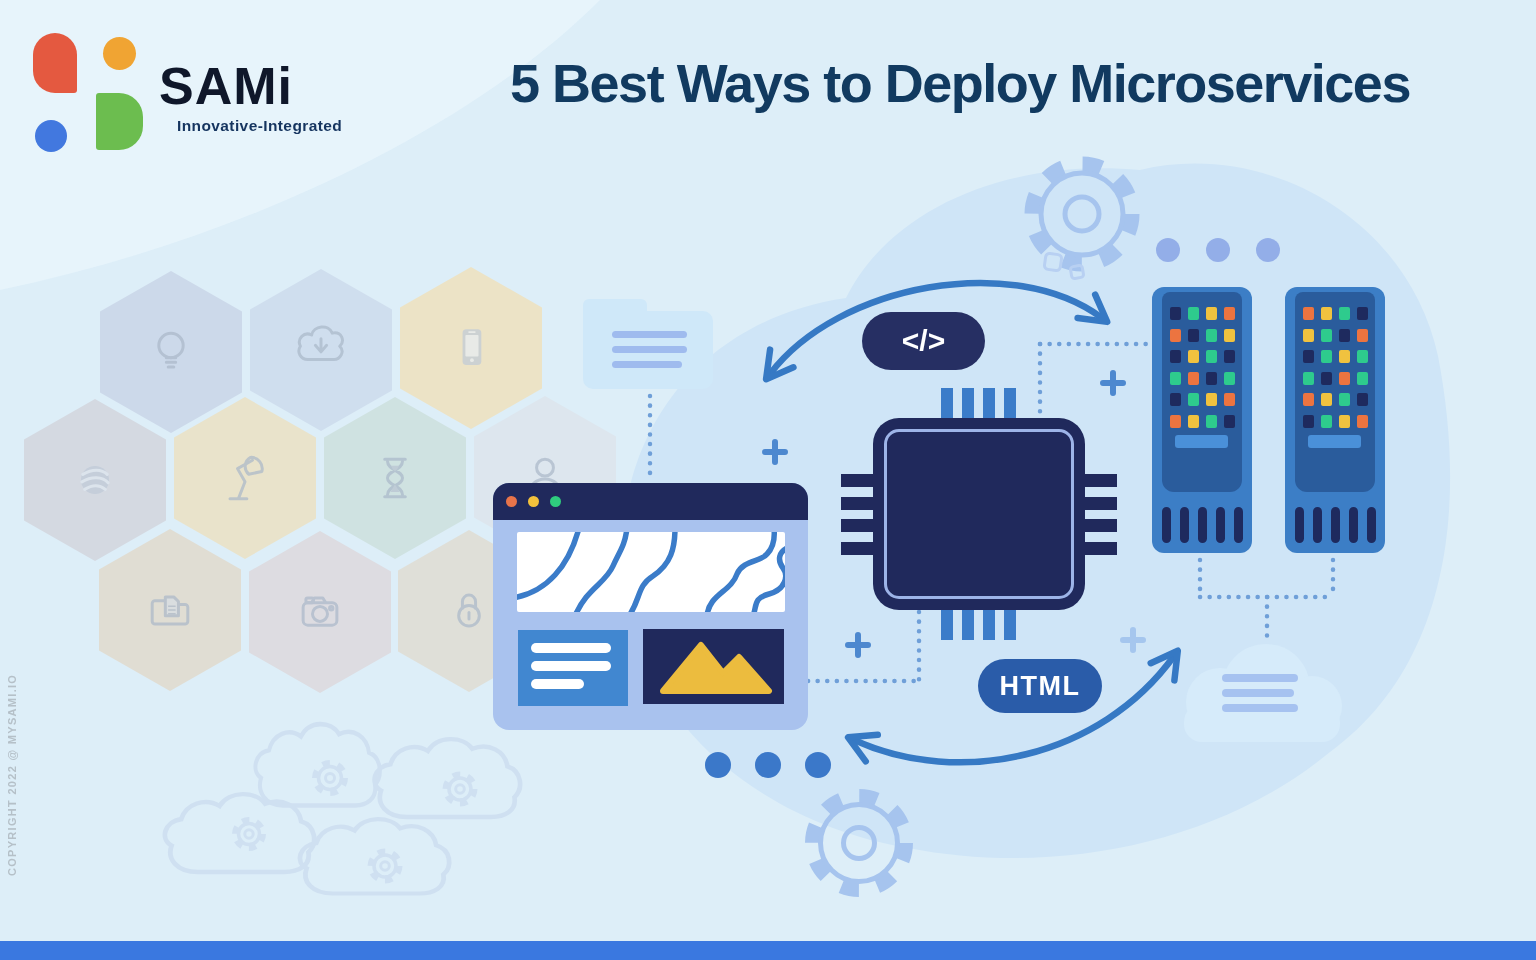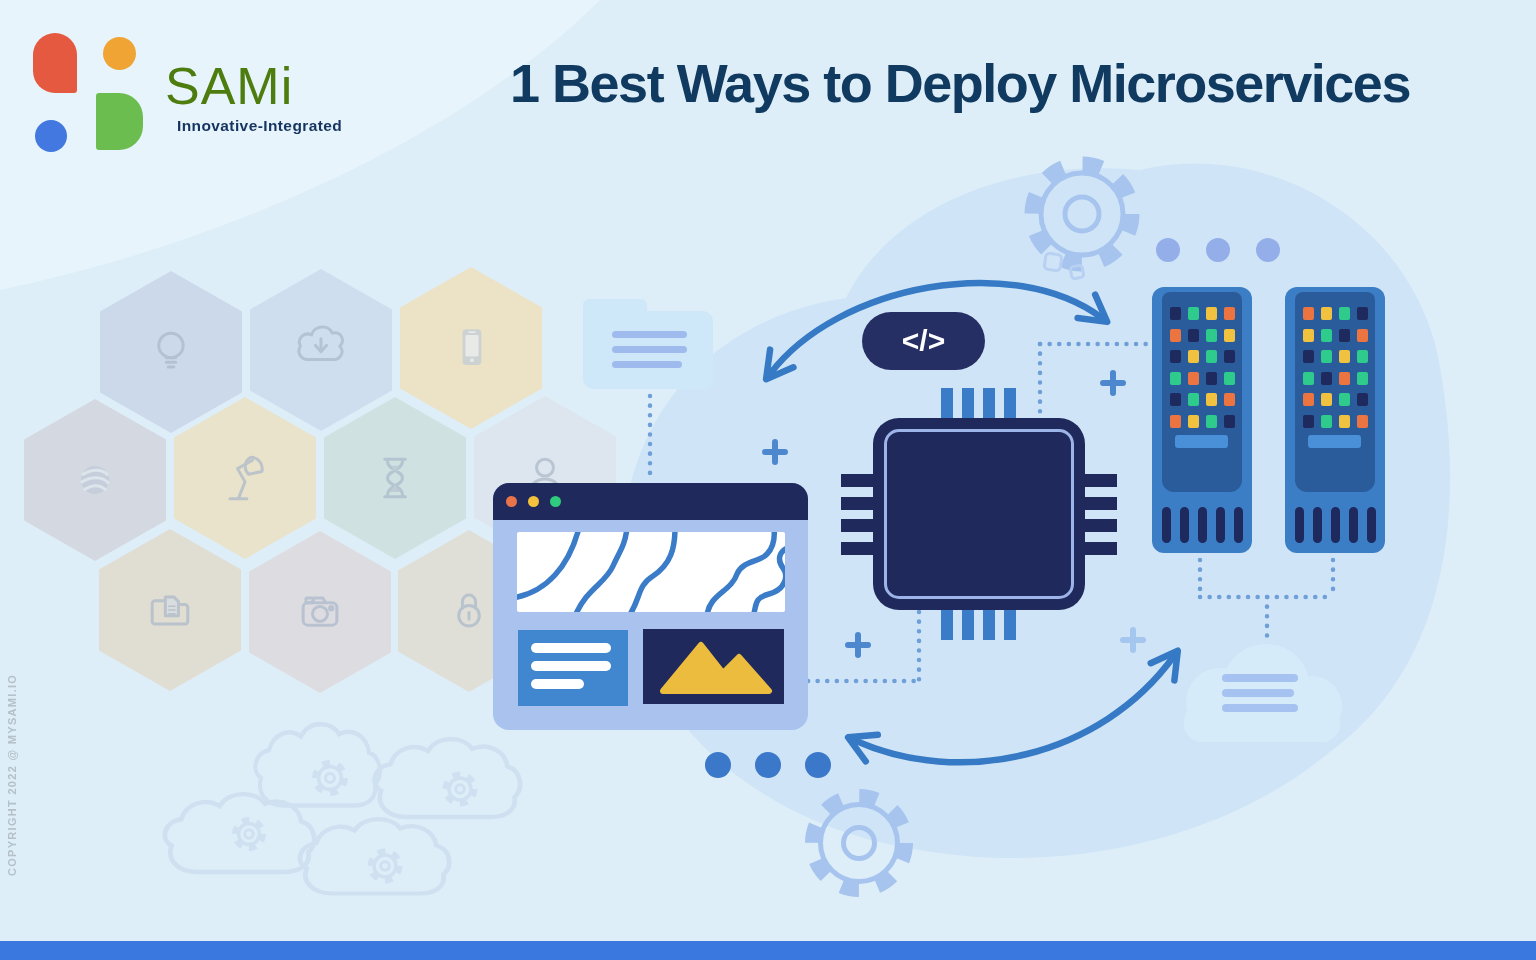--- a/index.html
+++ b/index.html
@@ -5,21 +5,21 @@
   html,body{margin:0;padding:0;}
   body{font-family:"Liberation Sans",sans-serif;}
   #canvas{position:relative;width:1536px;height:960px;overflow:hidden;background:#ddeef8;}
 
   
   .logo-mark{position:absolute;left:33px;top:33px;width:110px;height:120px;}
   .logo-red{position:absolute;left:0;top:0;width:44px;height:60px;background:#e45940;border-radius:22px 22px 3px 22px;}
   .logo-orange{position:absolute;left:70px;top:4px;width:33px;height:33px;background:#f0a433;border-radius:50%;}
   .logo-green{position:absolute;left:63px;top:60px;width:47px;height:57px;background:#6cbd4f;border-radius:3px 24px 24px 3px;}
   .logo-blue{position:absolute;left:2px;top:87px;width:32px;height:32px;background:#4278df;border-radius:50%;}
-  .brand{position:absolute;left:165px;top:56px;font-size:52px;font-weight:400;color:#4d7c0f;letter-spacing:1px;}
+  .brand{position:absolute;left:159px;top:56px;font-size:52px;font-weight:700;color:#0f172a;letter-spacing:1px;}
   .tagline{position:absolute;left:177px;top:117px;font-size:15.5px;font-weight:700;color:#15345f;letter-spacing:.4px;}
   .title{position:absolute;left:470px;top:52px;width:980px;text-align:center;font-size:54px;font-weight:700;color:#113a60;letter-spacing:-1.5px;}
 
   .copyright{position:absolute;left:6px;top:876px;width:232px;transform-origin:0 0;transform:rotate(-90deg);font-size:11px;letter-spacing:1.3px;color:#b5c0c8;font-weight:600;}
 
   
   .hex{position:absolute;width:142px;height:162px;clip-path:polygon(50% 0,100% 25%,100% 75%,50% 100%,0 75%,0 25%);}
   .hex .icon{position:absolute;left:50%;top:50%;transform:translate(-50%,-50%);width:60px;height:60px;opacity:.7;}
 
   
@@ -263,20 +263,23 @@
     <div class="image-panel">
       <svg width="141" height="75" viewBox="0 0 141 75">
         <path d="M20 62 L58 16 L80 44 L96 28 L126 62 Z" fill="#ecbc3e" stroke="#ecbc3e" stroke-width="6" stroke-linejoin="round"></path>
       </svg>
     </div>
   </div>
 
   <div class="pill code-badge">
     <span>&lt;/&gt;</span>
   </div>
+  <div class="pill html-badge">
+    <span>HTML</span>
+  </div>
 
   <div class="chip">
     <span class="pin v" style="left:100px;top:0;"></span>
     <span class="pin v" style="left:121px;top:0;"></span>
     <span class="pin v" style="left:142px;top:0;"></span>
     <span class="pin v" style="left:163px;top:0;"></span>
     <span class="pin v" style="left:100px;top:220px;"></span>
     <span class="pin v" style="left:121px;top:220px;"></span>
     <span class="pin v" style="left:142px;top:220px;"></span>
     <span class="pin v" style="left:163px;top:220px;"></span>
@@ -380,18 +383,18 @@
     </div>
 
   <div class="logo-mark">
     <span class="logo-red"></span>
     <span class="logo-orange"></span>
     <span class="logo-green"></span>
     <span class="logo-blue"></span>
   </div>
   <div class="brand">SAMi</div>
   <div class="tagline">Innovative-Integrated</div>
-  <h1 class="title" style="margin:0;">1 Best Ways to Deploy Microservices</h1>
+  <h1 class="title" style="margin:0;">5 Best Ways to Deploy Microservices</h1>
 
   <div class="copyright">COPYRIGHT 2022 @ MYSAMI.IO</div>
 
   <div class="accent-bar" style="background: rgb(58, 120, 224);"></div>
 </div>
 
 </body></html>

